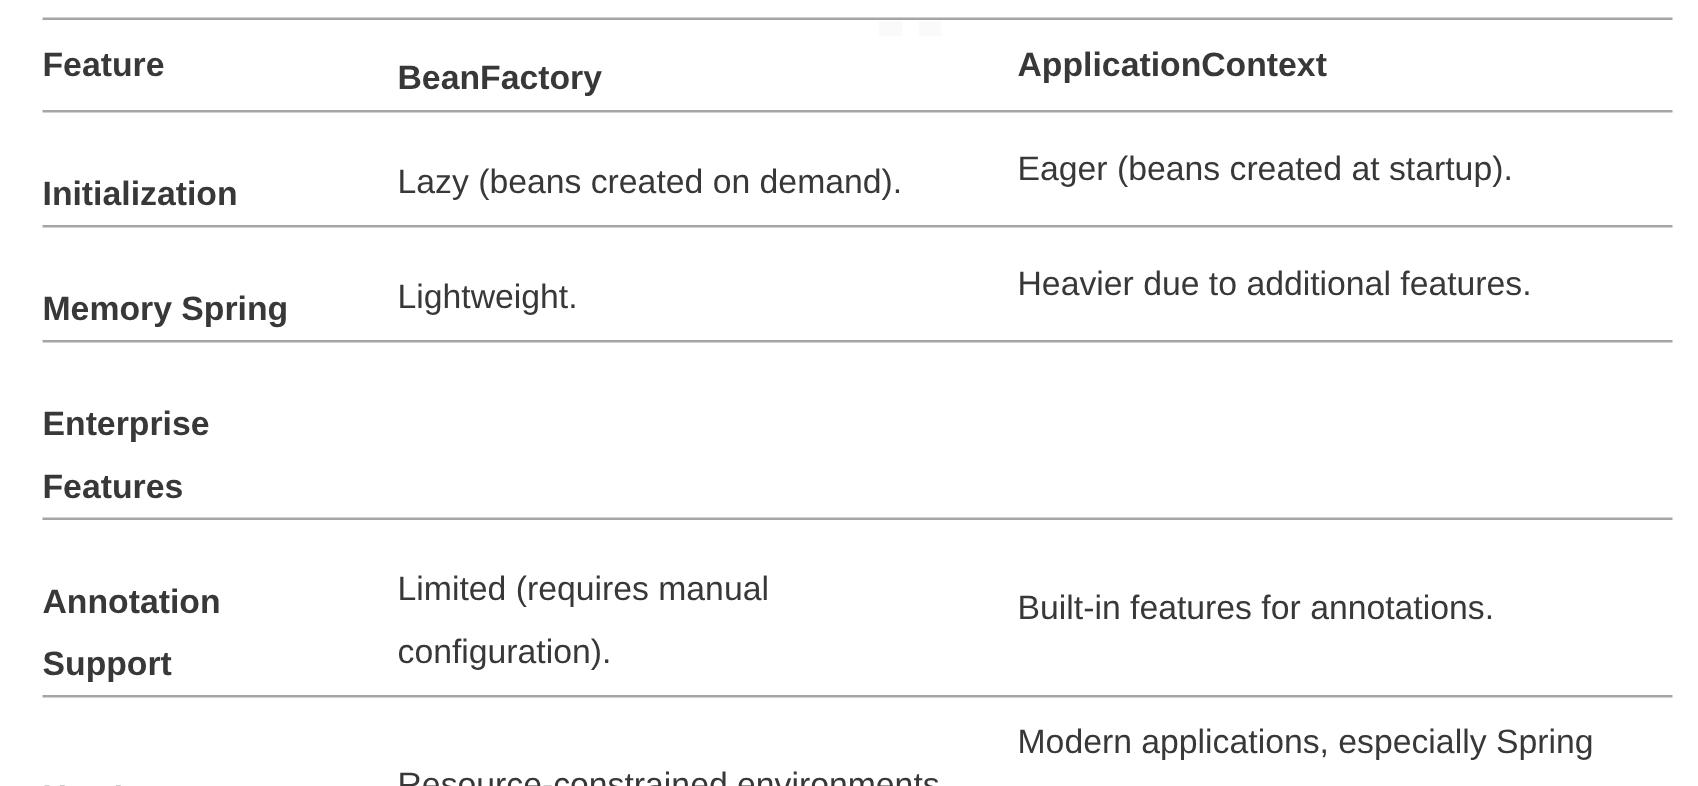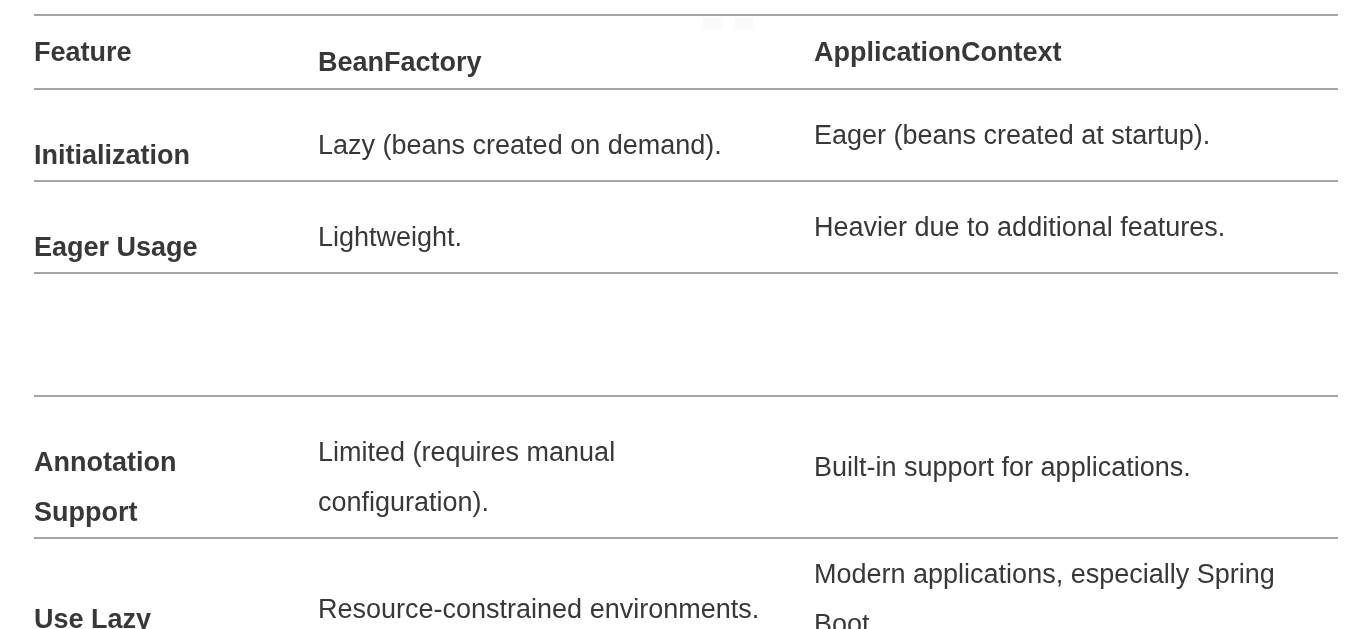--- a/index.html
+++ b/index.html
@@ -84,42 +84,45 @@
       <div class="cell c2">
         <span>Lazy (beans created on demand).</span>
       </div>
       <div class="cell c3">
         <span>Eager (beans created at startup).</span>
       </div>
     </div>
 
     <div class="row row-s">
       <div class="cell c1 feature-cell">
-        <span>Eager Usage</span>
+        <span>Memory Spring</span>
       </div>
       <div class="cell c2">
         <span>Lightweight.</span>
       </div>
       <div class="cell c3">
         <span>Heavier due to additional features.</span>
       </div>
     </div>
 
     <div class="row row-d">
+      <div class="cell c1 feature-cell">
+        <span>Enterprise Features</span>
+      </div>
     </div>
 
     <div class="row row-d">
       <div class="cell c1 feature-cell">
         <span>Annotation Support</span>
       </div>
       <div class="cell c2">
         <span>Limited (requires manual configuration).</span>
       </div>
       <div class="cell c3">
-        <span>Built-in support for applications.</span>
+        <span>Built-in features for annotations.</span>
       </div>
     </div>
 
     <div class="row row-last">
       <div class="cell c1 feature-cell">
         <span>Use Lazy</span>
       </div>
       <div class="cell c2">
         <span>Resource-constrained environments.</span>
       </div>

